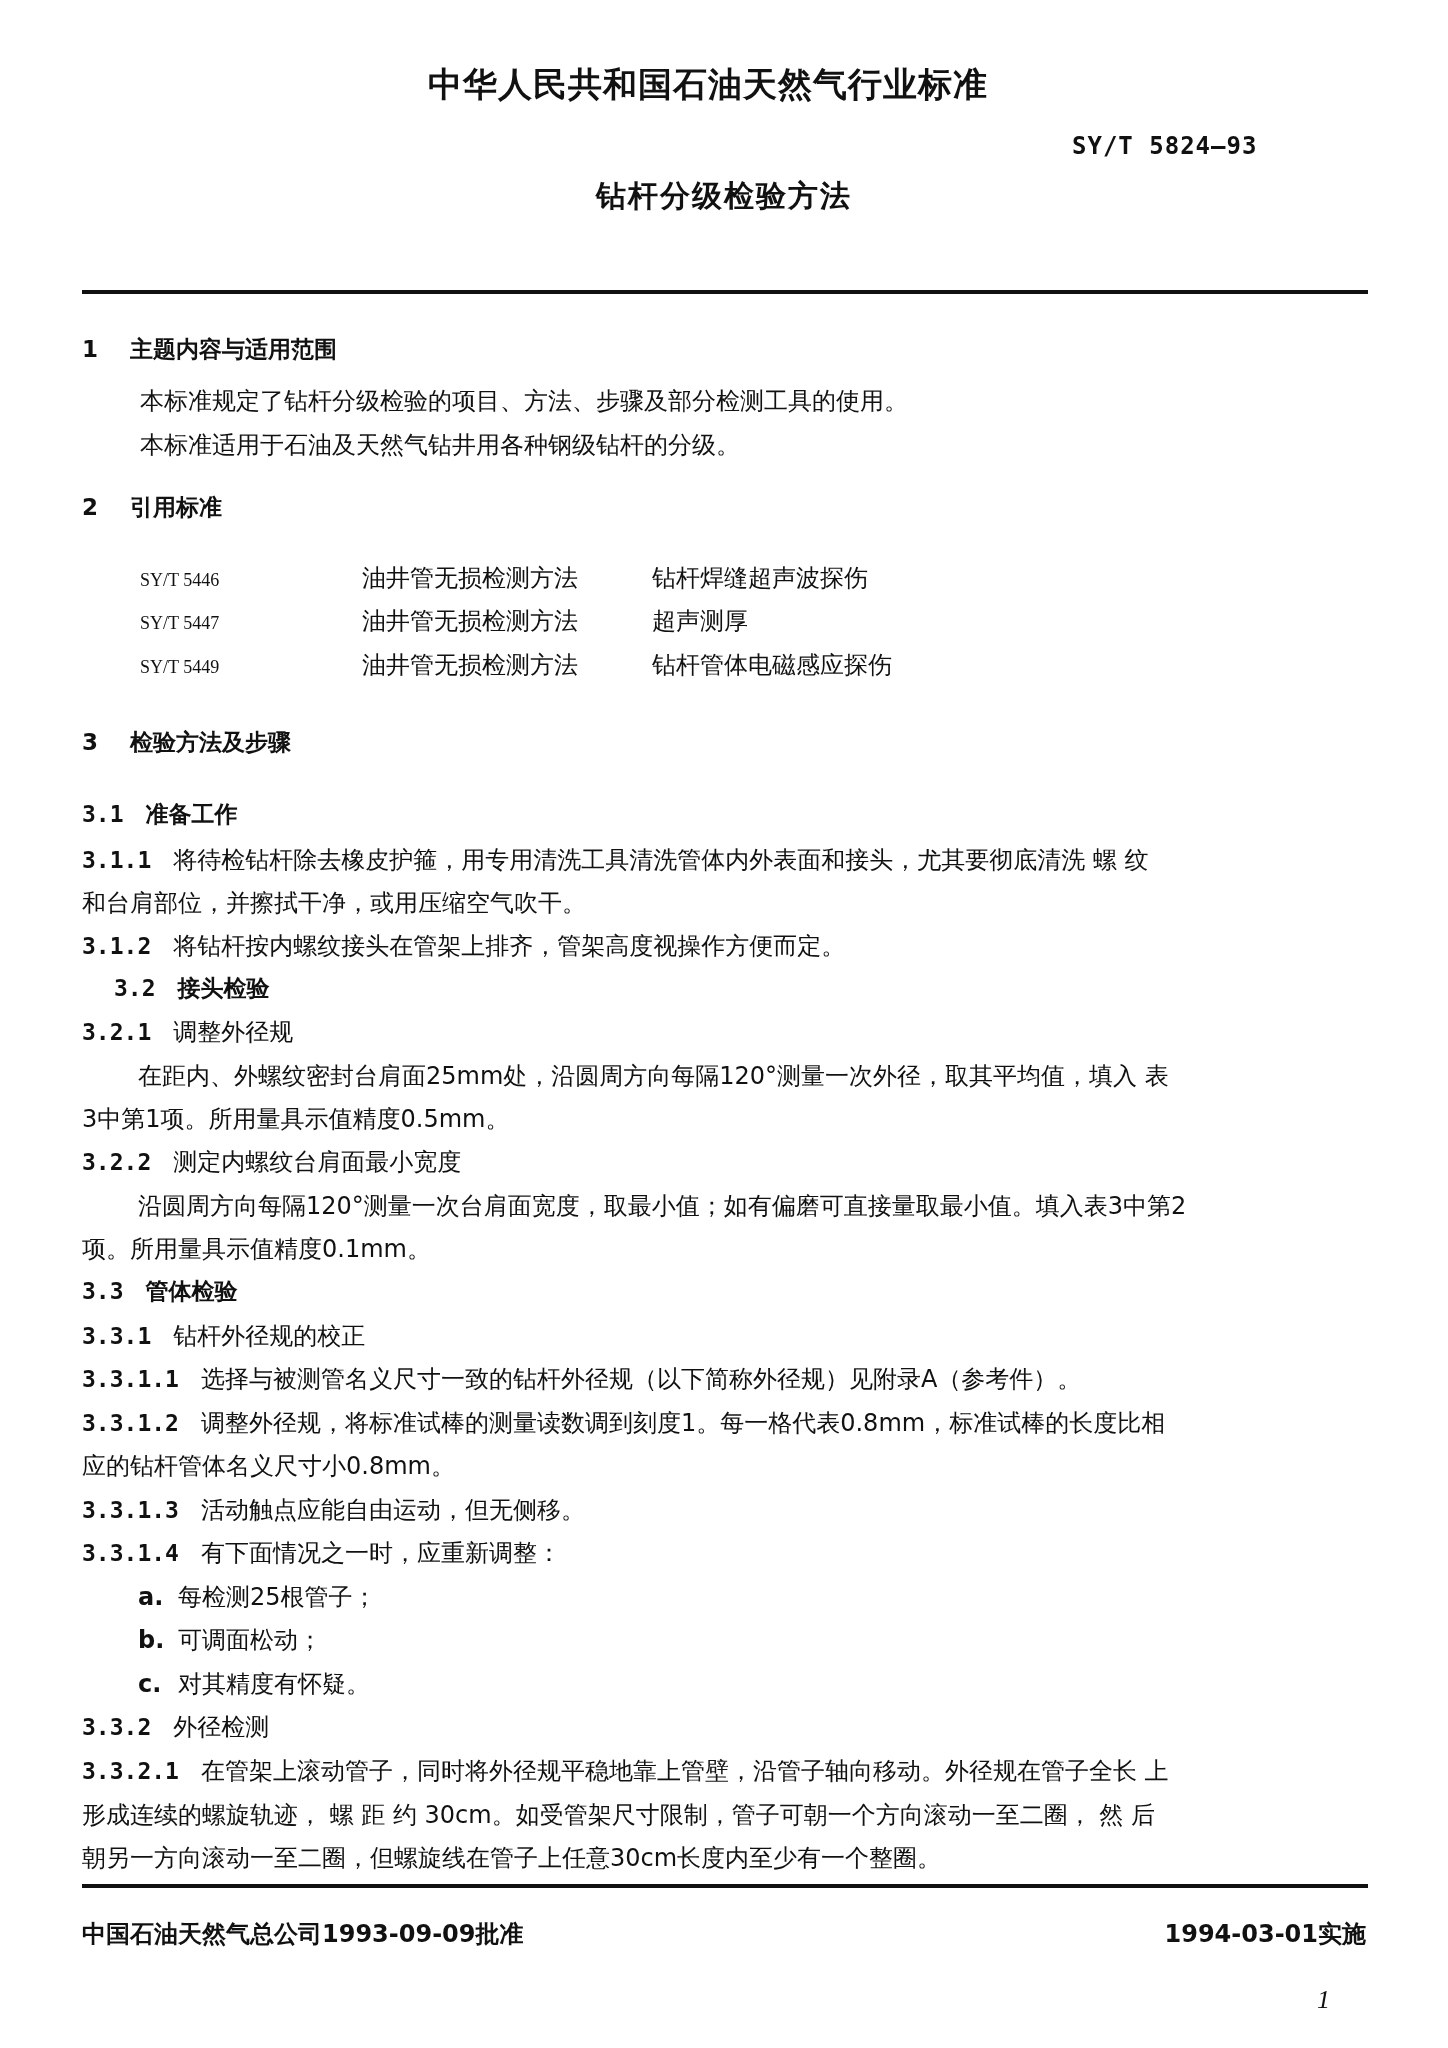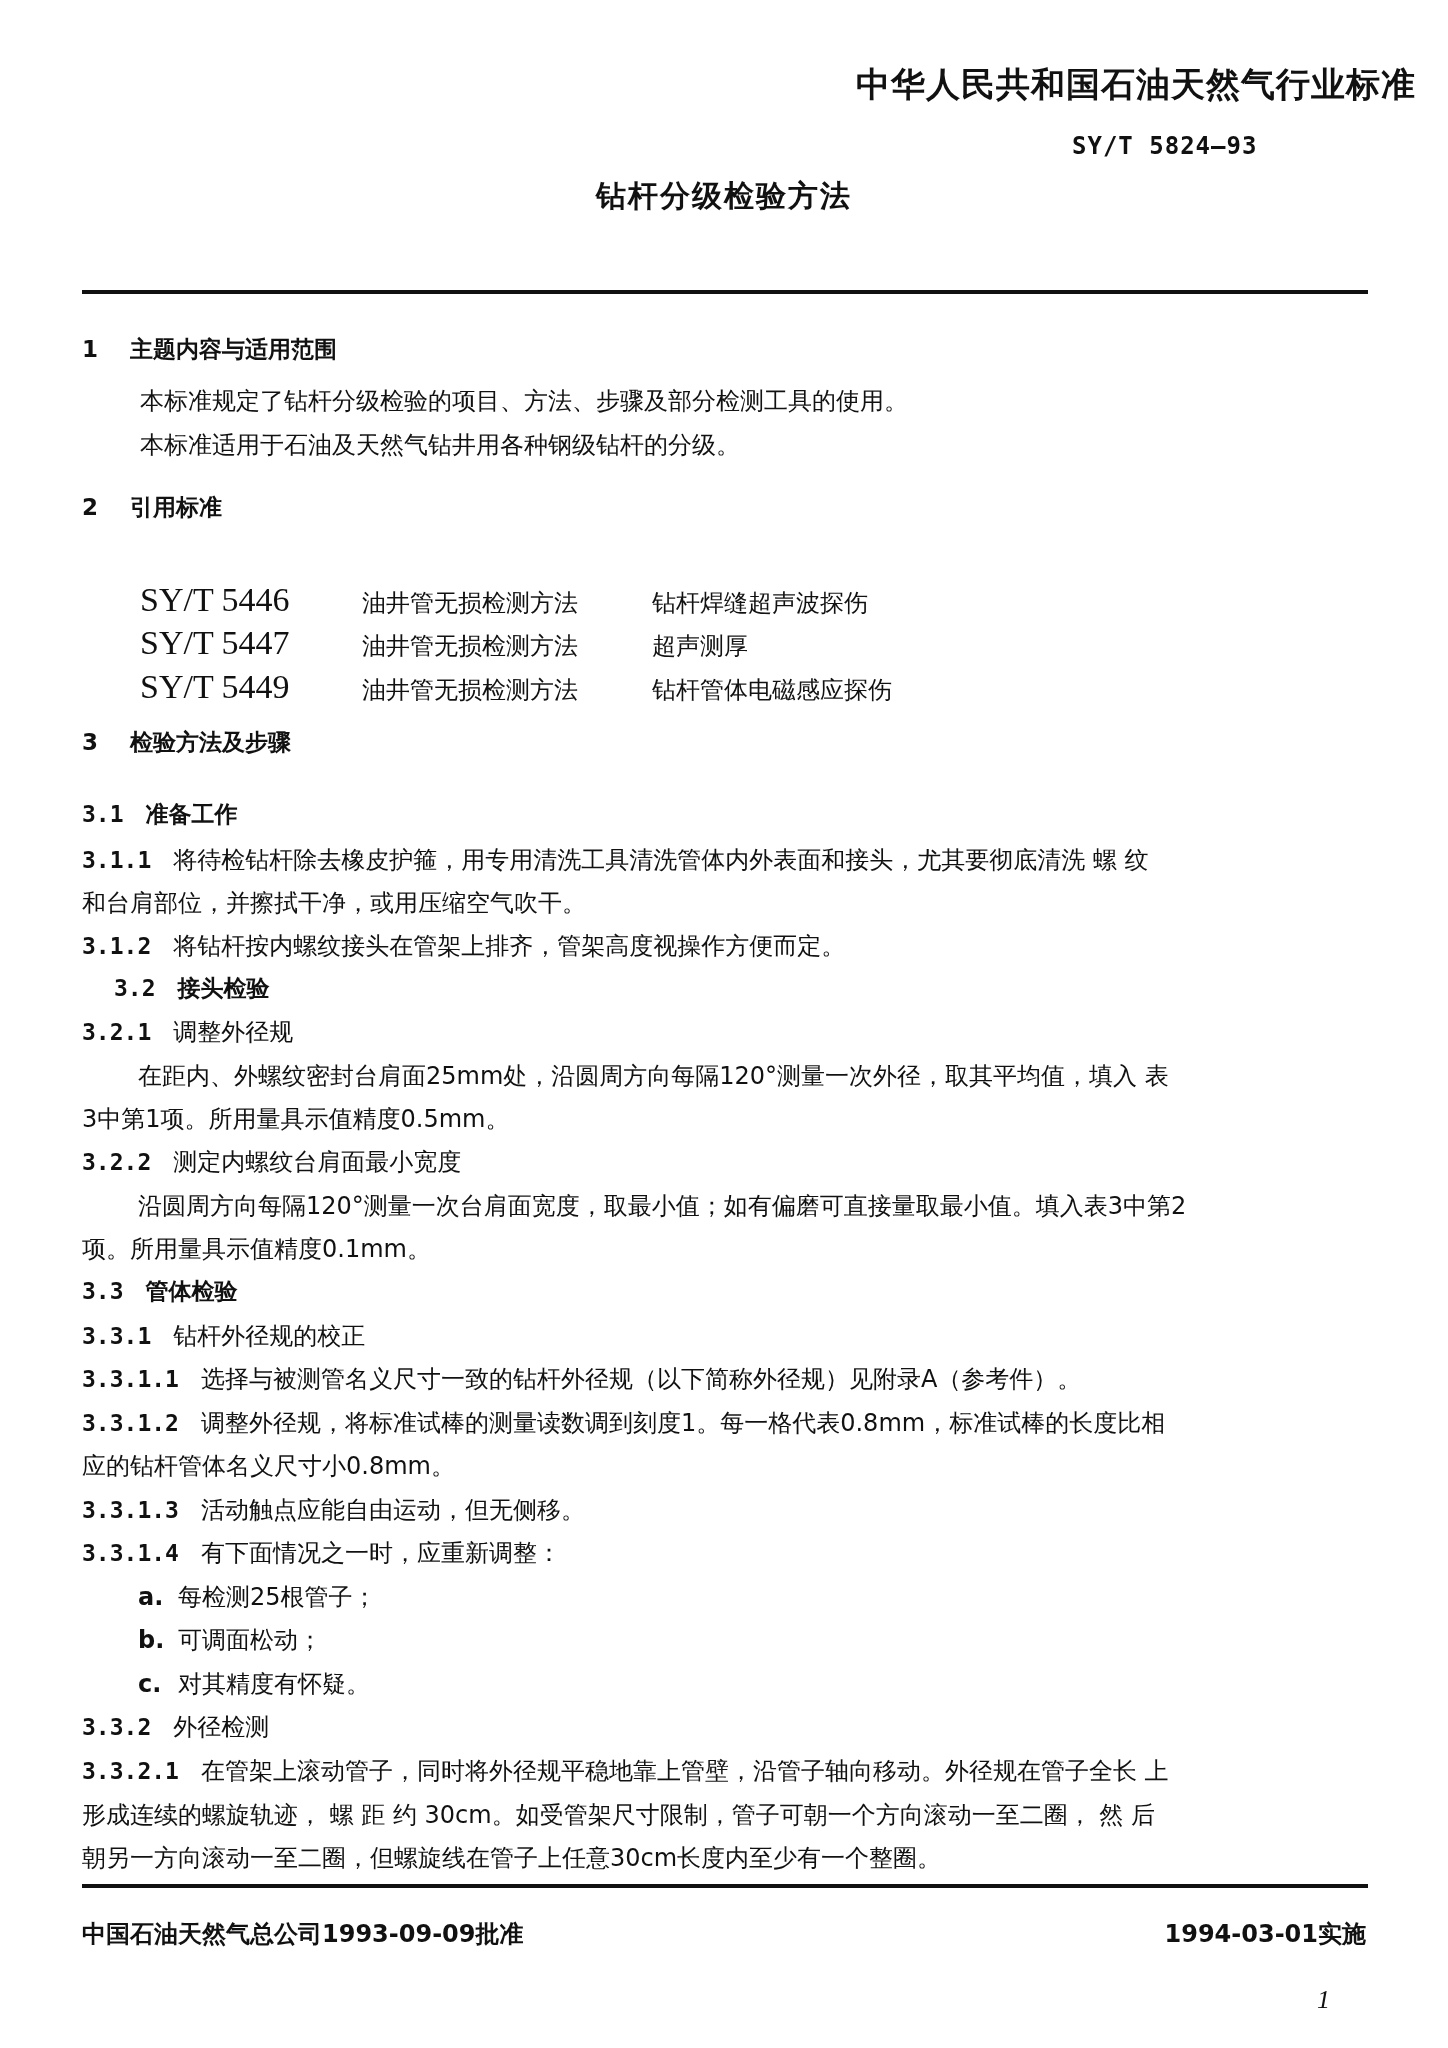--- a/index.html
+++ b/index.html
@@ -2,28 +2,28 @@
 <html><head>
   <meta charset="utf-8">
   <style>
     html, body { margin: 0; padding: 0; background: #ffffff; }
     body {
       width: 1448px; height: 2048px; position: relative; overflow: hidden;
       color: #111; font-family: "DejaVu Sans", sans-serif;
     }
     .abs { position: absolute; white-space: nowrap; }
     .bold { font-weight: bold; }
-    .hdr-title { left: 0; width: 1416px; text-align: right; top: 62px; font-size: 34px; font-weight: bold; letter-spacing: 1px; }
+    .hdr-title { left: 0; width: 1416px; text-align: center; top: 62px; font-size: 34px; font-weight: bold; letter-spacing: 1px; }
     .std-code { left: 1072px; top: 132px; font-size: 24px; font-weight: bold; letter-spacing: 1px; font-family: "DejaVu Sans Mono", monospace; }
     .doc-title { left: 0; width: 1448px; text-align: center; top: 176px; font-size: 30px; font-weight: bold; letter-spacing: 2px; }
     .rule { position: absolute; left: 82px; width: 1286px; height: 4px; background: #111; }
     .sec { font-size: 23px; font-weight: bold; }
     .sec .num { display: inline-block; width: 48px; }
     .p { font-size: 24px; }
-    .ref-code { display: inline-block; width: 185px; font-family: "Liberation Serif", serif; font-size: 34px; margin-top: 19px; }
+    .ref-code { display: inline-block; width: 185px; font-family: "Liberation Serif", serif; font-size: 18px; }
     .ref-a { display: inline-block; width: 290px; margin-left: 37px; }
     .clause-num { font-weight: bold; font-family: "DejaVu Sans Mono", monospace; font-size: 23px; display: inline-block; margin-right: 22px; }
     .footer-left { left: 82px; top: 1918px; font-size: 24px; font-weight: bold; }
     .footer-right { right: 82px; top: 1918px; font-size: 24px; font-weight: bold; }
     .page-num { right: 118px; top: 1985px; font-size: 26px; font-style: italic; font-family: "Liberation Serif", serif; }
   </style>
 </head>
 <body>
 
 <div class="abs hdr-title">中华人民共和国石油天然气行业标准</div>

